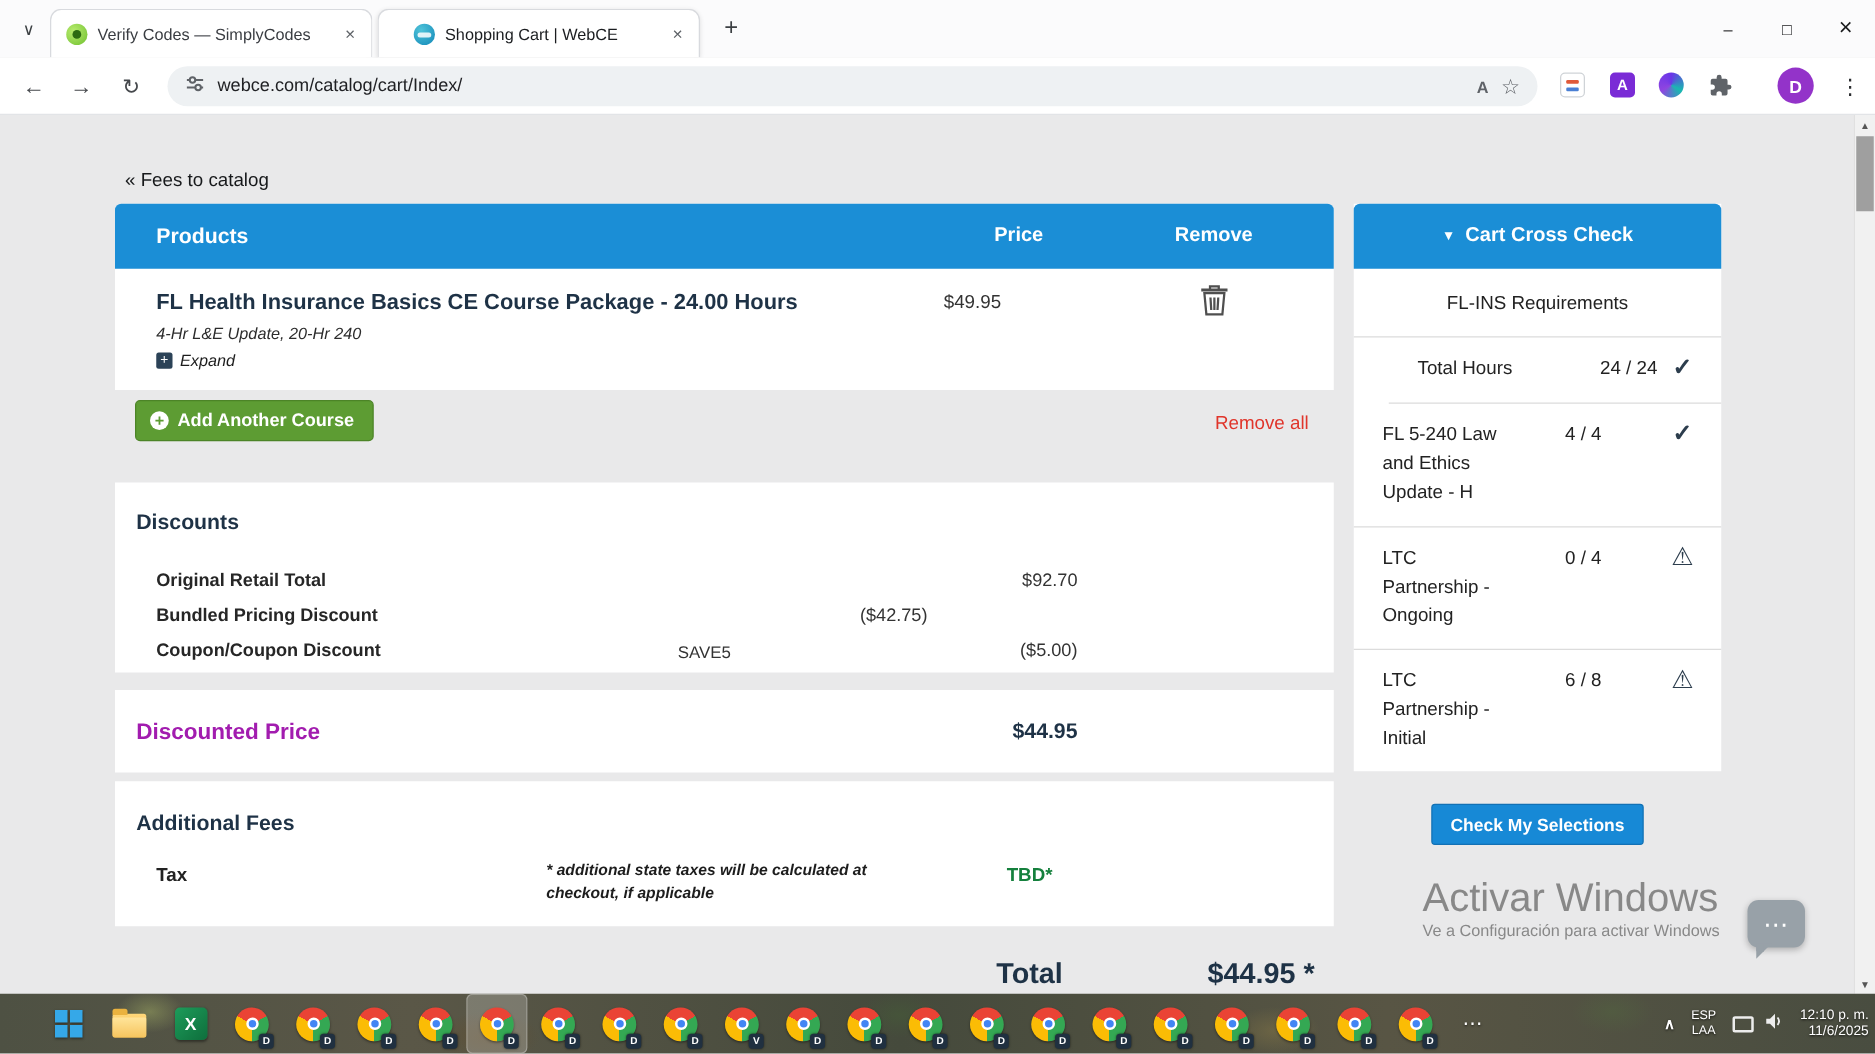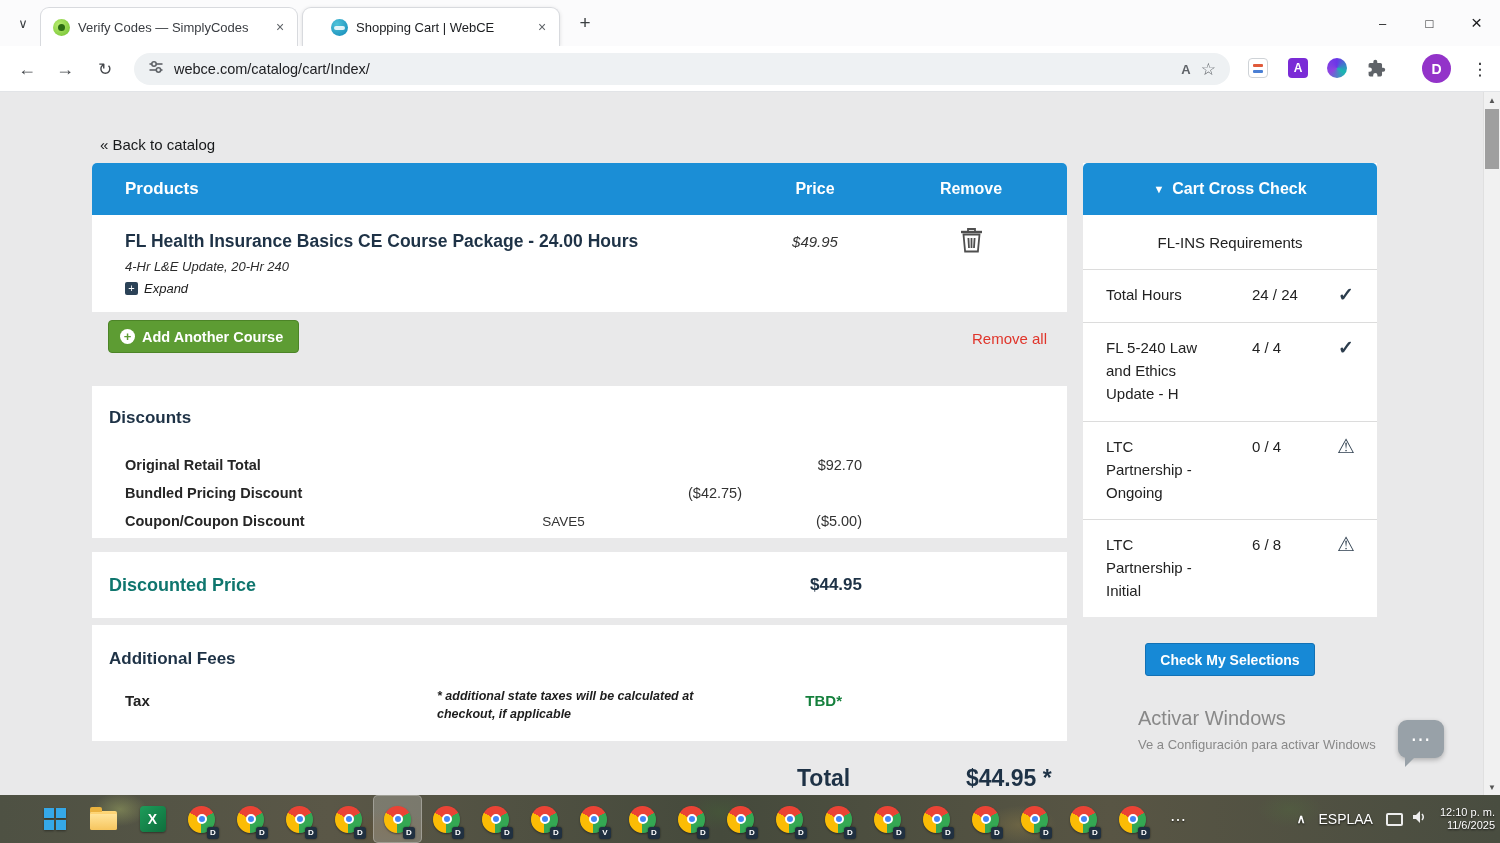--- a/index.html
+++ b/index.html
@@ -64,21 +64,21 @@
   .products-card { left: 92px; top: 71px; width: 975px; height: 149px; border-radius: 5px 5px 0 0; }
   .ph-products { position: absolute; left: 33px; line-height: 52px; font-size: 17px; font-weight: bold; }
   .ph-price   { position: absolute; left: 663px; width: 120px; text-align: center; line-height: 52px; font-size: 16px; font-weight: bold; }
   .ph-remove  { position: absolute; left: 829px; width: 100px; text-align: center; line-height: 52px; font-size: 16px; font-weight: bold; }
   .item-title { position: absolute; left: 33px; top: 68px; font-size: 17.5px; font-weight: bold; color: #1e3246; }
   .item-sub   { position: absolute; left: 33px; top: 96px; font-size: 13px; font-style: italic; color: #2c2c2c; }
   .expand     { position: absolute; left: 33px; top: 118px; display: flex; align-items: center; gap: 6px; cursor: pointer; }
   .expand-box { width: 13px; height: 13px; background: #2b4257; color: #fff; font-size: 11px; line-height: 13px;
     text-align: center; border-radius: 2px; }
   .expand-label { font-size: 13px; font-style: italic; color: #1c1c1c; }
-  .item-price { position: absolute; left: 663px; top: 70px; width: 120px; text-align: center; font-size: 15px; color: #333; font-style: italic; }
+  .item-price { position: absolute; left: 663px; top: 70px; width: 120px; text-align: left; font-size: 15px; color: #333; }
   .trash-btn  { position: absolute; left: 845px; top: 64px; width: 68px; text-align: center; cursor: pointer; }
 
   .add-btn { position: absolute; left: 108px; top: 228px; height: 33px; padding: 0 15px 0 11px; background: #5d9c33;
     border: 1px solid #4c8427; border-radius: 4px; display: flex; align-items: center; gap: 7px; color: #fff; cursor: pointer; }
   .add-plus { width: 15px; height: 15px; border-radius: 50%; background: #fff; color: #5d9c33; font-size: 13px;
     font-weight: bold; line-height: 15px; text-align: center; }
   .add-label { font-size: 14.5px; font-weight: bold; }
   .remove-all { position: absolute; left: 920px; top: 238px; width: 127px; text-align: right; font-size: 15px;
     color: #e0352b; cursor: pointer; }
 
@@ -87,21 +87,21 @@
   .d-row { position: absolute; left: 0; width: 100%; height: 28px; display: grid; grid-template-columns: 260px 1fr 120px;
     padding: 0 205px 0 33px; align-items: center; }
   .d1 { top: 65px; } .d2 { top: 93px; } .d3 { top: 121px; }
   .d-label { font-size: 14.5px; font-weight: bold; color: #262626; }
   .d-note  { text-align: center; font-size: 13px; font-weight: bold; font-style: italic; color: #1d1d1d; }
   .d-note.plain { font-style: normal; font-weight: normal; font-size: 13.5px; color: #333; }
   .d-value { text-align: right; font-size: 14.5px; color: #333; }
 
   .dp-card { left: 92px; top: 460px; width: 975px; height: 66px; }
   .dp-row { height: 100%; display: grid; grid-template-columns: 1fr 140px; padding: 0 205px 0 17px; align-items: center; }
-  .dp-label { font-size: 18px; font-weight: bold; color: #0f766e; }
+  .dp-label { font-size: 18px; font-weight: bold; color: #a21caf; }
   .dp-value { text-align: right; font-size: 17px; font-weight: bold; color: #1e3246; }
 
   .fees-card { left: 92px; top: 533px; width: 975px; height: 116px; }
   .fees-heading { position: absolute; left: 17px; top: 24px; font-size: 17px; font-weight: bold; color: #1e3246; }
   .tax-label { position: absolute; left: 33px; top: 67px; font-size: 15px; font-weight: bold; color: #222; }
   .tax-note  { position: absolute; left: 345px; top: 62px; width: 285px; font-size: 12.5px; font-weight: bold;
     font-style: italic; color: #1d1d1d; line-height: 18px; }
   .tax-value { position: absolute; left: 630px; top: 67px; width: 120px; text-align: right; font-size: 15px;
     font-weight: bold; color: #15803d; }
 
@@ -110,33 +110,33 @@
 
   
   .cc-card { left: 1083px; top: 71px; width: 294px; height: 454px; }
   .cc-head { height: 52px; display: flex; align-items: center; justify-content: center; gap: 8px; background: #1b8ed6;
     color: #fff; border-radius: 5px 5px 0 0; font-size: 16px; font-weight: bold; cursor: pointer; }
   .cc-caret { font-size: 11px; }
   .cc-sub { height: 55px; display: flex; align-items: center; justify-content: center; font-size: 15px; color: #222;
     border-bottom: 1px solid #dcdcdc; }
   .cc-row { display: grid; grid-template-columns: 108px 1fr 34px; padding: 13px 14px 13px 23px;
     border-bottom: 1px solid #dcdcdc; align-items: start; }
-  .cc-row.r1 { height: 53px; } .cc-row.r2 { height: 99px; } .cc-row.r3 { height: 98px; }
+  .cc-row.r1 { height: 53px; margin-left: 28px; } .cc-row.r2 { height: 99px; } .cc-row.r3 { height: 98px; }
   .cc-row.r4 { height: 98px; border-bottom: none; }
   .cc-label { font-size: 15px; color: #222; line-height: 23px; }
   .cc-val { font-size: 15px; color: #222; line-height: 23px; padding-left: 38px; }
   .cc-ic { text-align: center; font-size: 19px; line-height: 23px; color: #2c3d4d; font-weight: bold; }
   .cc-ic.warn { font-weight: normal; font-size: 20px; }
   .check-btn { position: absolute; left: 1145px; top: 551px; width: 170px; height: 33px; background: #1789d6;
     border: 1px solid #1271b5; border-radius: 3px; color: #fff; font-size: 14px; font-weight: bold;
     display: flex; align-items: center; justify-content: center; cursor: pointer; }
 
   
   .wm { position: absolute; left: 1138px; top: 613px; color: rgba(125,125,125,.9); }
-  .wm-title { font-size: 20px; line-height: 26px; }
+  .wm-title { font-size: 32px; line-height: 26px; }
   .wm-sub { font-size: 13px; margin-top: 6px; }
   .chat-bubble { position: absolute; left: 1398px; top: 628px; width: 46px; height: 38px; background: #98a1a8;
     border-radius: 9px; display: flex; align-items: center; justify-content: center; color: #fff; font-size: 20px;
     letter-spacing: 1px; box-shadow: 0 2px 5px rgba(0,0,0,.25); cursor: pointer; }
   .chat-bubble::after { content: ""; position: absolute; left: 7px; bottom: -9px; border: 6px solid transparent;
     border-top-color: #98a1a8; border-left-color: #98a1a8; }
 
   
   .scrollbar { position: absolute; right: 0; top: 0; width: 17px; height: 703px; background: #f1f1f1; border-left: 1px solid #e0e0e0; }
   .sb-arrow { position: absolute; left: 0; width: 16px; height: 16px; display: flex; align-items: center;
@@ -172,21 +172,21 @@
   .chrome-ball i { position: absolute; left: 50%; top: 50%; transform: translate(-50%,-50%); width: 10px; height: 10px;
     background: #4285f4; border: 2.5px solid #fff; border-radius: 50%; }
   .tb-badge { position: absolute; right: 7px; bottom: 4px; min-width: 12px; height: 12px; background: #203040;
     color: #fff; font-size: 8px; font-weight: bold; line-height: 12px; text-align: center; border-radius: 3px;
     padding: 0 1px; box-shadow: 0 0 2px rgba(0,0,0,.6); }
   .tb-overflow { width: 42px; height: 48px; display: flex; align-items: center; justify-content: center; color: #fff;
     font-size: 16px; text-shadow: 0 1px 2px rgba(0,0,0,.7); cursor: pointer; }
   .tb-right { position: absolute; right: 5px; top: 0; height: 48px; display: flex; align-items: center; gap: 13px;
     color: #fff; text-shadow: 0 1px 2px rgba(0,0,0,.8); }
   .tb-chevron { font-size: 12px; font-weight: bold; cursor: pointer; }
-  .tb-lang { display: flex; flex-direction: row; align-items: center; font-size: 14px; line-height: 12px; cursor: pointer; }
+  .tb-lang { display: flex; flex-direction: column; align-items: center; font-size: 10px; line-height: 12px; cursor: pointer; }
   .tb-tray { display: flex; align-items: center; gap: 9px; }
   .tray-monitor { width: 17px; height: 13px; border: 2px solid #ededed; border-radius: 2px; }
   .tb-clock { display: flex; flex-direction: column; align-items: flex-end; font-size: 11px; line-height: 13.5px; cursor: pointer; }
 </style>
 </head>
 <body>
 
 <div class="screen">
 
   <div class="tabstrip">
@@ -234,21 +234,21 @@
       <svg width="19" height="19" viewBox="0 0 24 24" fill="#5f6368">
         <path d="M20.5 11H19V7a2 2 0 0 0-2-2h-4V3.5a2.5 2.5 0 0 0-5 0V5H4a2 2 0 0 0-2 2v3.8h1.5a2.7 2.7 0 0 1 0 5.4H2V20a2 2 0 0 0 2 2h3.8v-1.5a2.7 2.7 0 0 1 5.4 0V22H17a2 2 0 0 0 2-2v-4h1.5a2.5 2.5 0 0 0 0-5z"></path>
       </svg>
     </div>
     <div class="avatar">D</div>
     <div class="menu-dots">⋮</div>
   </div>
 
   <div class="viewport">
 
-    <div class="back-link">« Back to catalog</div>
+    <div class="back-link">« Fees to catalog</div>
 
     <div class="card products-card">
       <div class="blue-head">
         <span class="ph-products">Products</span>
         <span class="ph-price">Price</span>
         <span class="ph-remove">Remove</span>
       </div>
       <div class="item-title">FL Health Insurance Basics CE Course Package - 24.00 Hours</div>
       <div class="item-sub">4-Hr L&amp;E Update, 20-Hr 240</div>
       <div class="expand">

